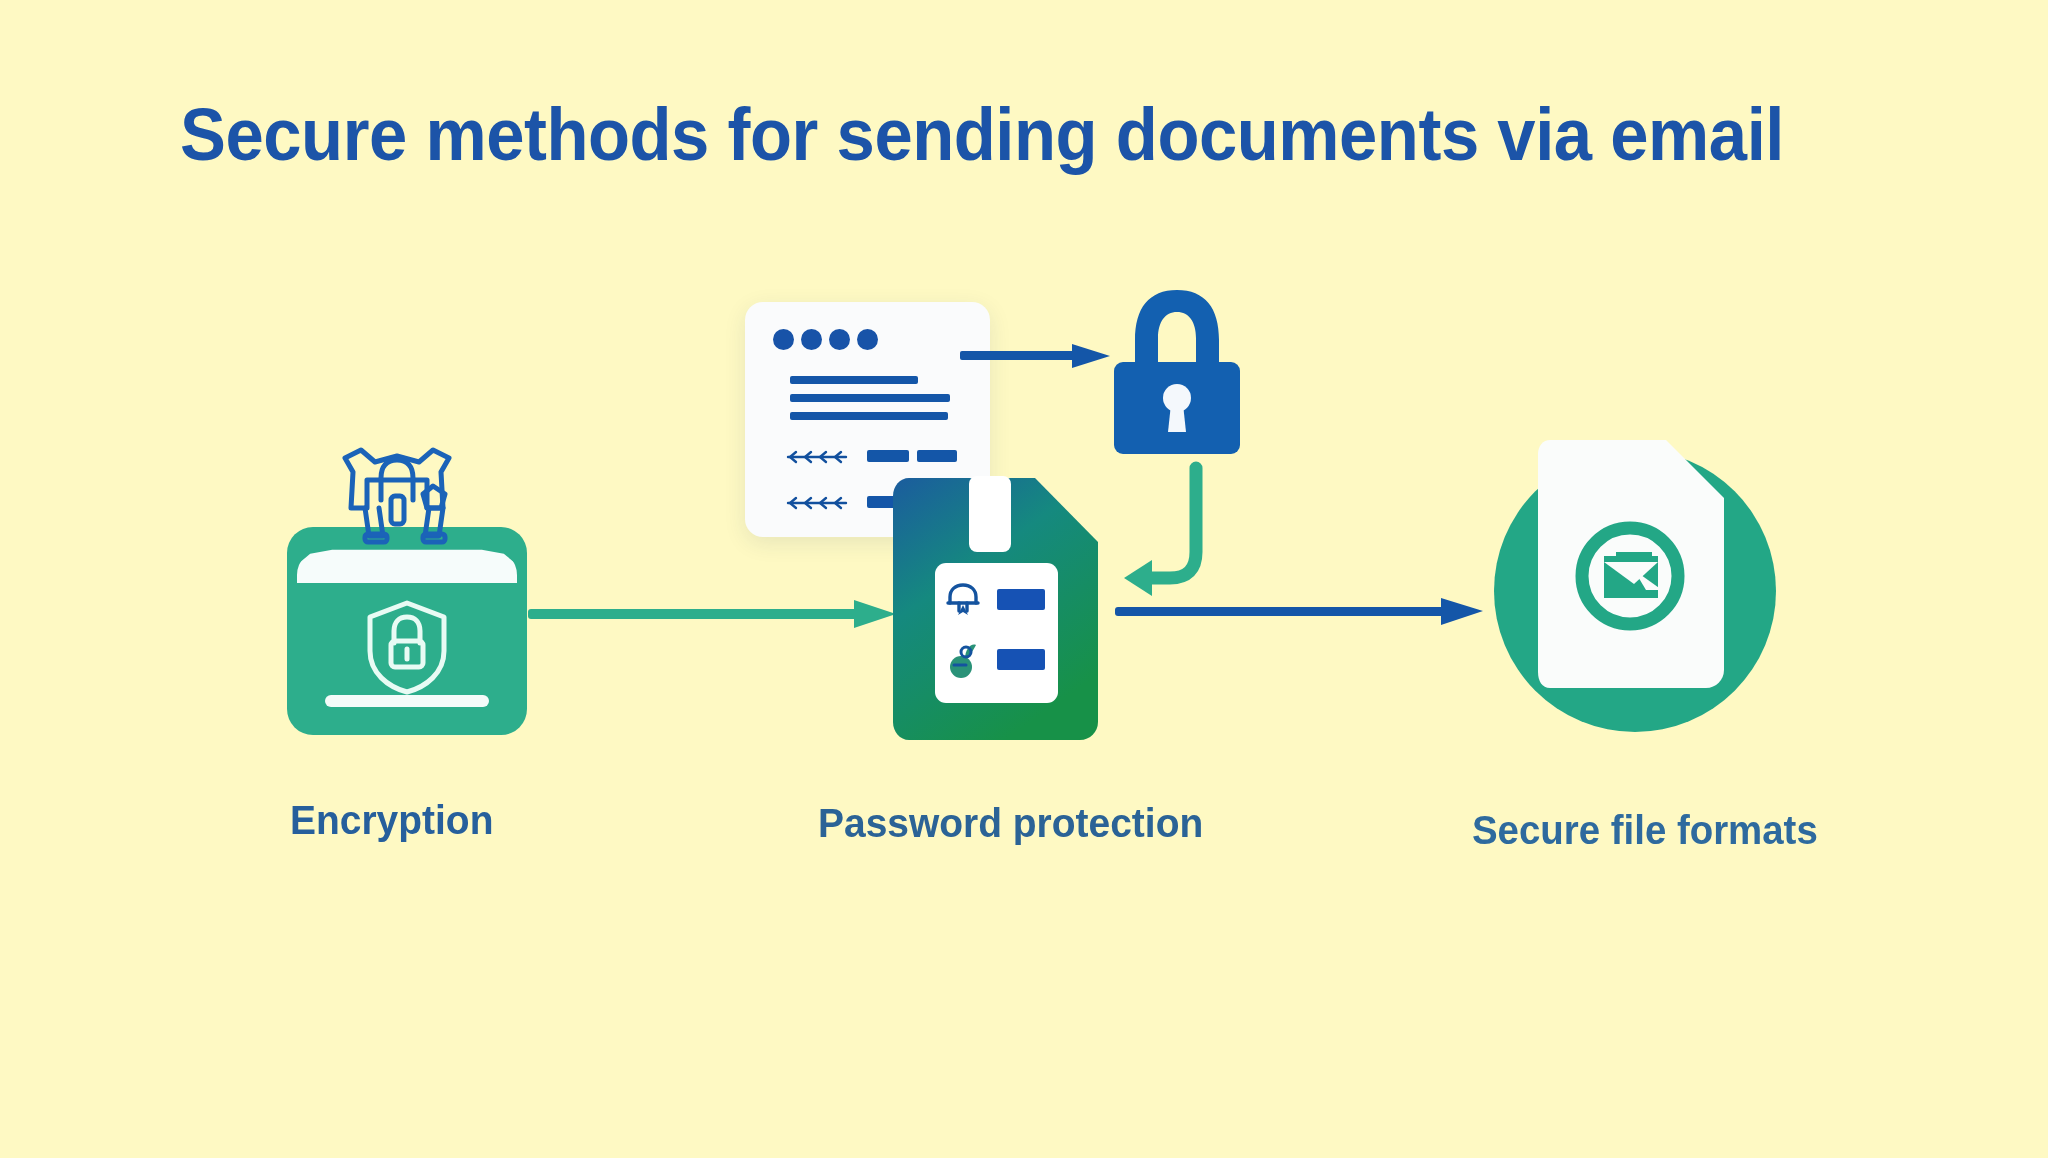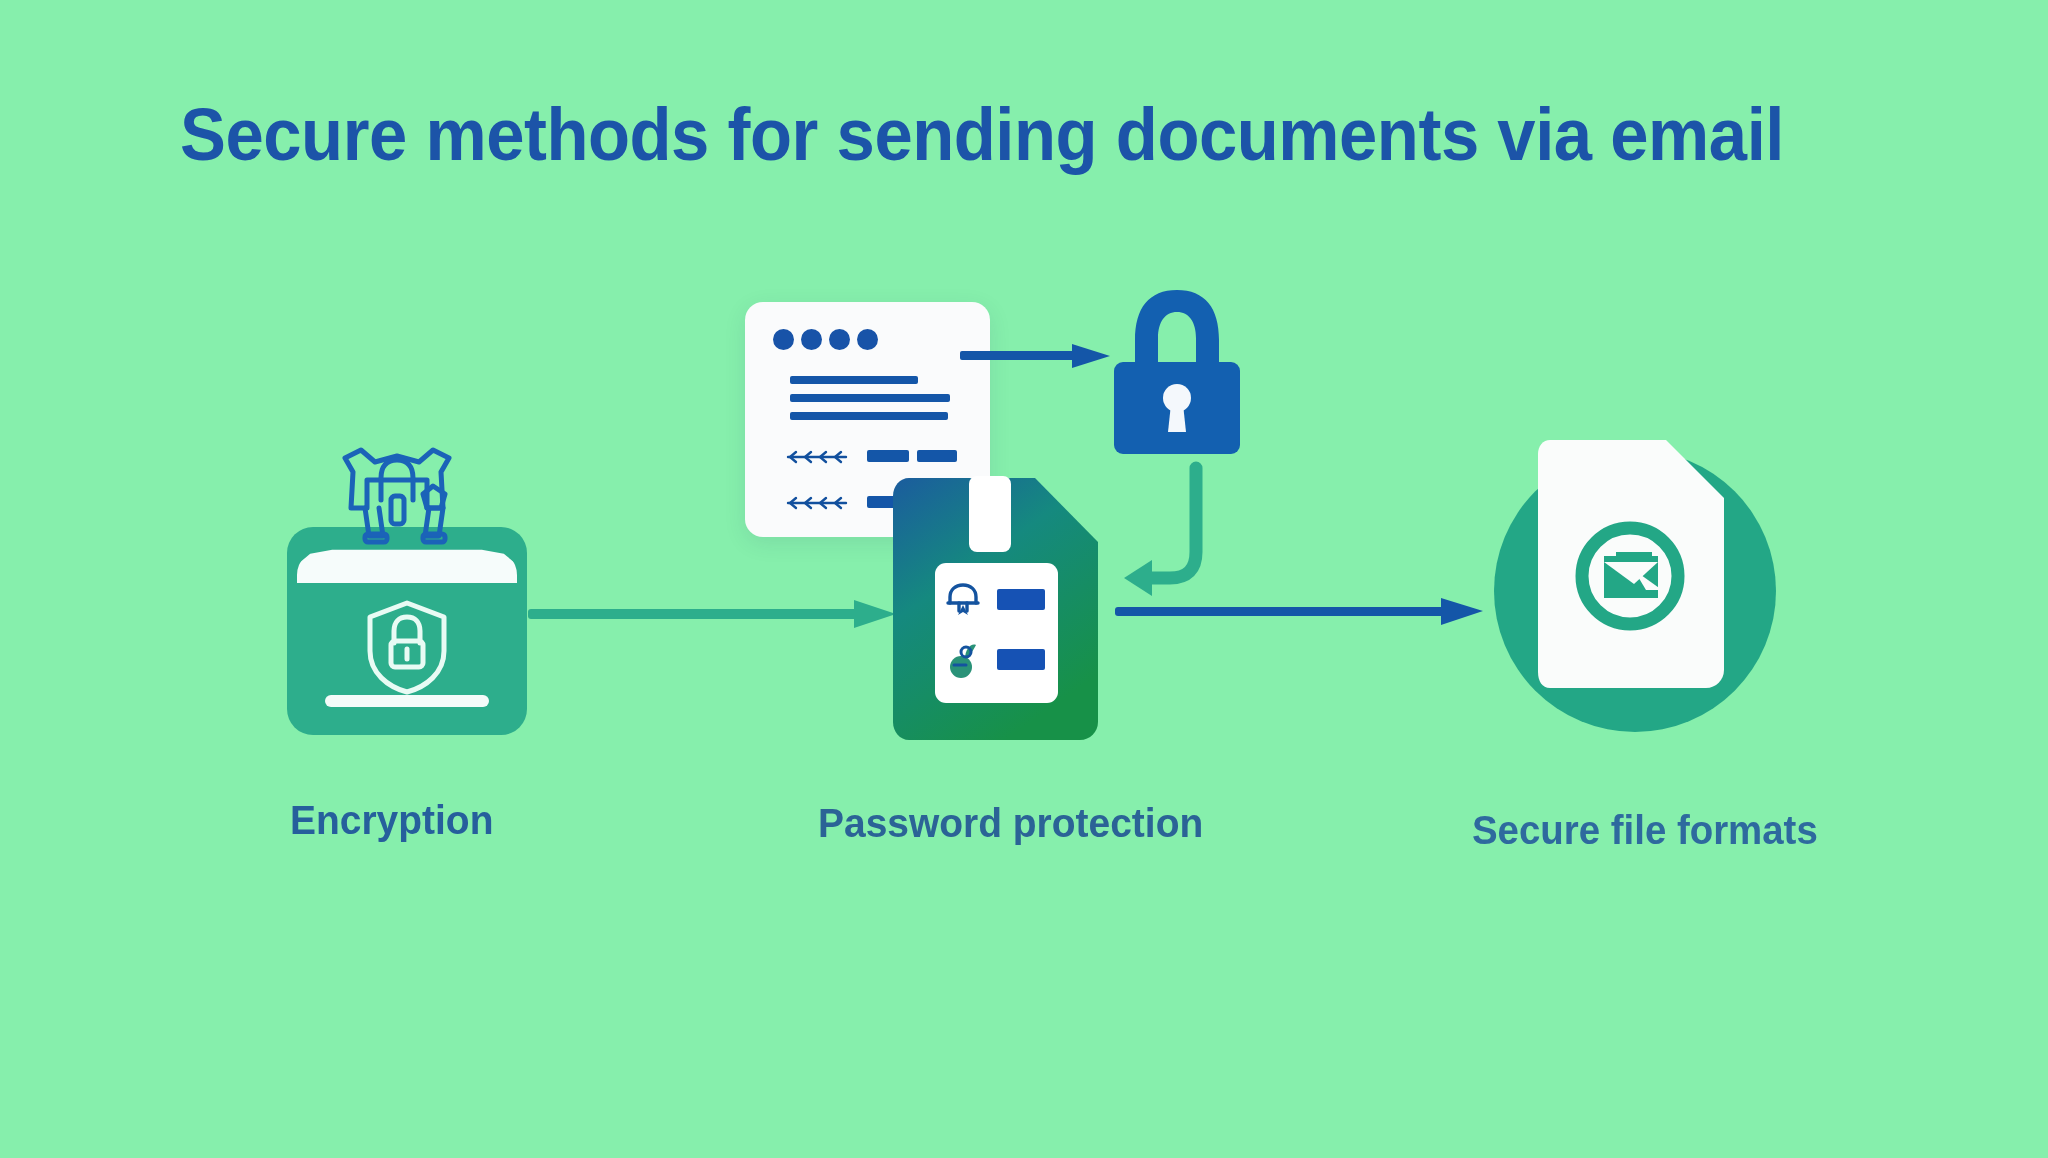--- a/index.html
+++ b/index.html
@@ -12,21 +12,21 @@
     height: 1158px;
     position: relative;
     overflow: hidden;
     font-family: "Liberation Sans", sans-serif;
     -webkit-font-smoothing: antialiased;
   }
 
   #canvas {
     position: absolute;
     inset: 0;
-    background: #86efac;
+    background: #fef9c3;
   }
 
   
   #title {
     position: absolute;
     left: 180px;
     top: 98px;
     width: 1720px;
     font-size: 74px;
     font-weight: 700;

